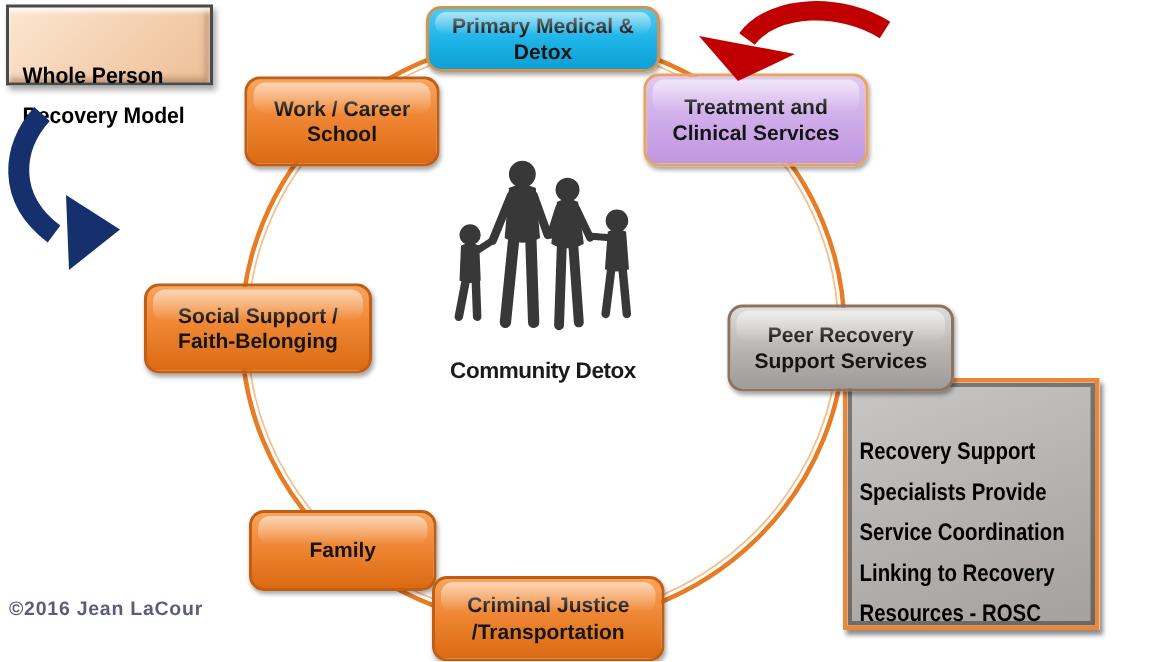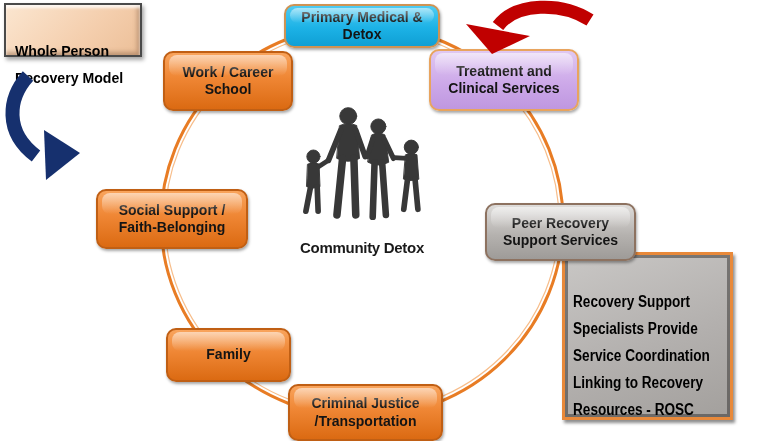--- a/index.html
+++ b/index.html
@@ -131,21 +131,21 @@
     <span>Social Support /
 Faith-Belonging</span>
   </div>
 
   <div class="node gray" style="left:485px;top:187px;width:147px;height:54px;margin-top:16px;">
     <span class="glass"></span>
     <span>Peer Recovery
 Support Services</span>
   </div>
 
-  <div class="node orange" style="left:166px;top:328px;width:121px;height:50px;">
+  <div class="node orange" style="left:166px;top:340px;width:121px;height:50px;">
     <span class="glass"></span>
     <span>Family</span>
   </div>
 
 
   <div class="node orange" style="left:288px;top:384px;width:151px;height:53px;">
     <span class="glass"></span>
     <span>Criminal Justice
 /Transportation</span>
   </div>
@@ -153,14 +153,15 @@
   <svg class="layer" viewBox="0 0 768 441">
     <path d="M28,76 C8,98 4,132 36,156" fill="none" stroke="#16306E" stroke-width="14"></path>
     <polygon points="44,130 80,153 46,180" fill="#16306E"></polygon>
   </svg>
 
   <svg class="layer" viewBox="0 0 768 441">
     <path d="M590,20 C562,2 516,2 498,26" fill="none" stroke="#C00000" stroke-width="13"></path>
     <polygon points="466,24 530,36 492,54" fill="#C00000"></polygon>
   </svg>
 
+  <div class="watermark">©2016 Jean LaCour</div>
 
 </div>
 
 </body></html>

